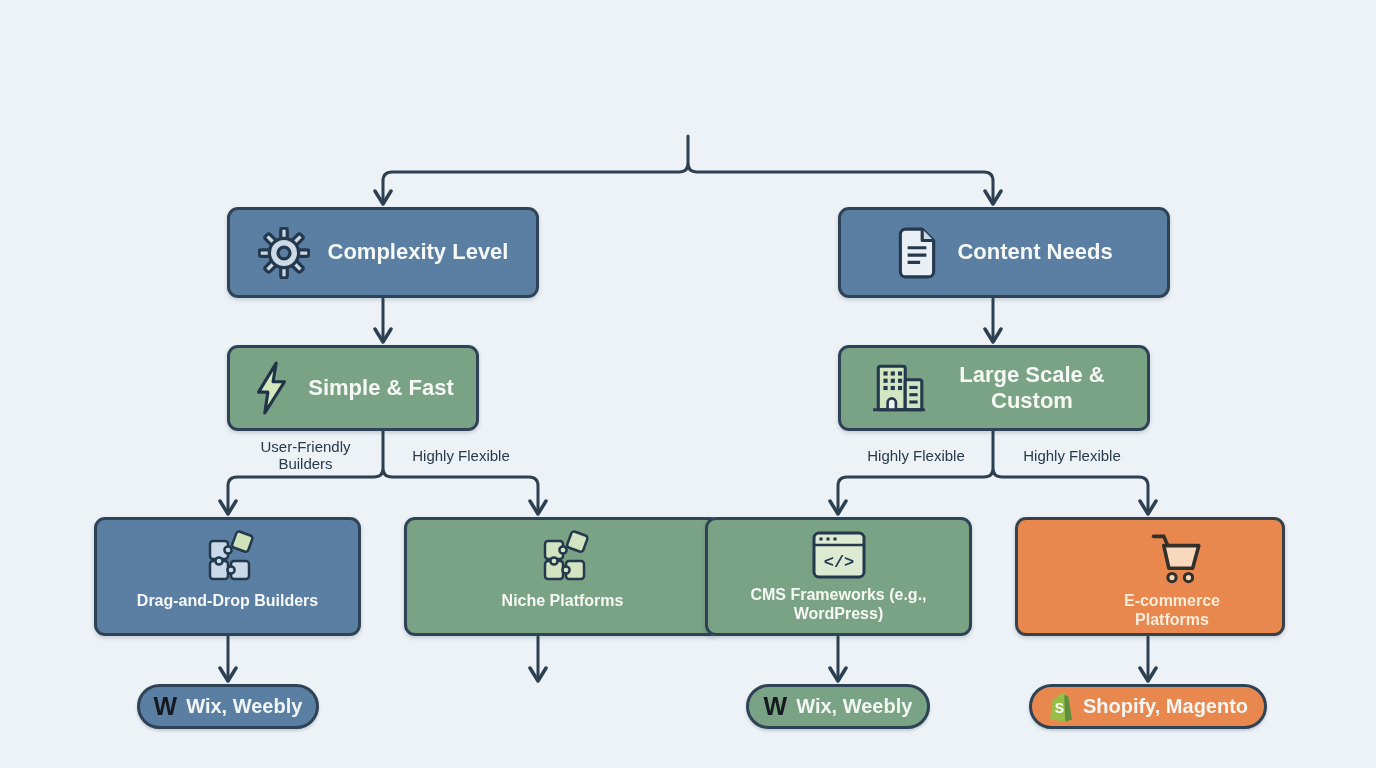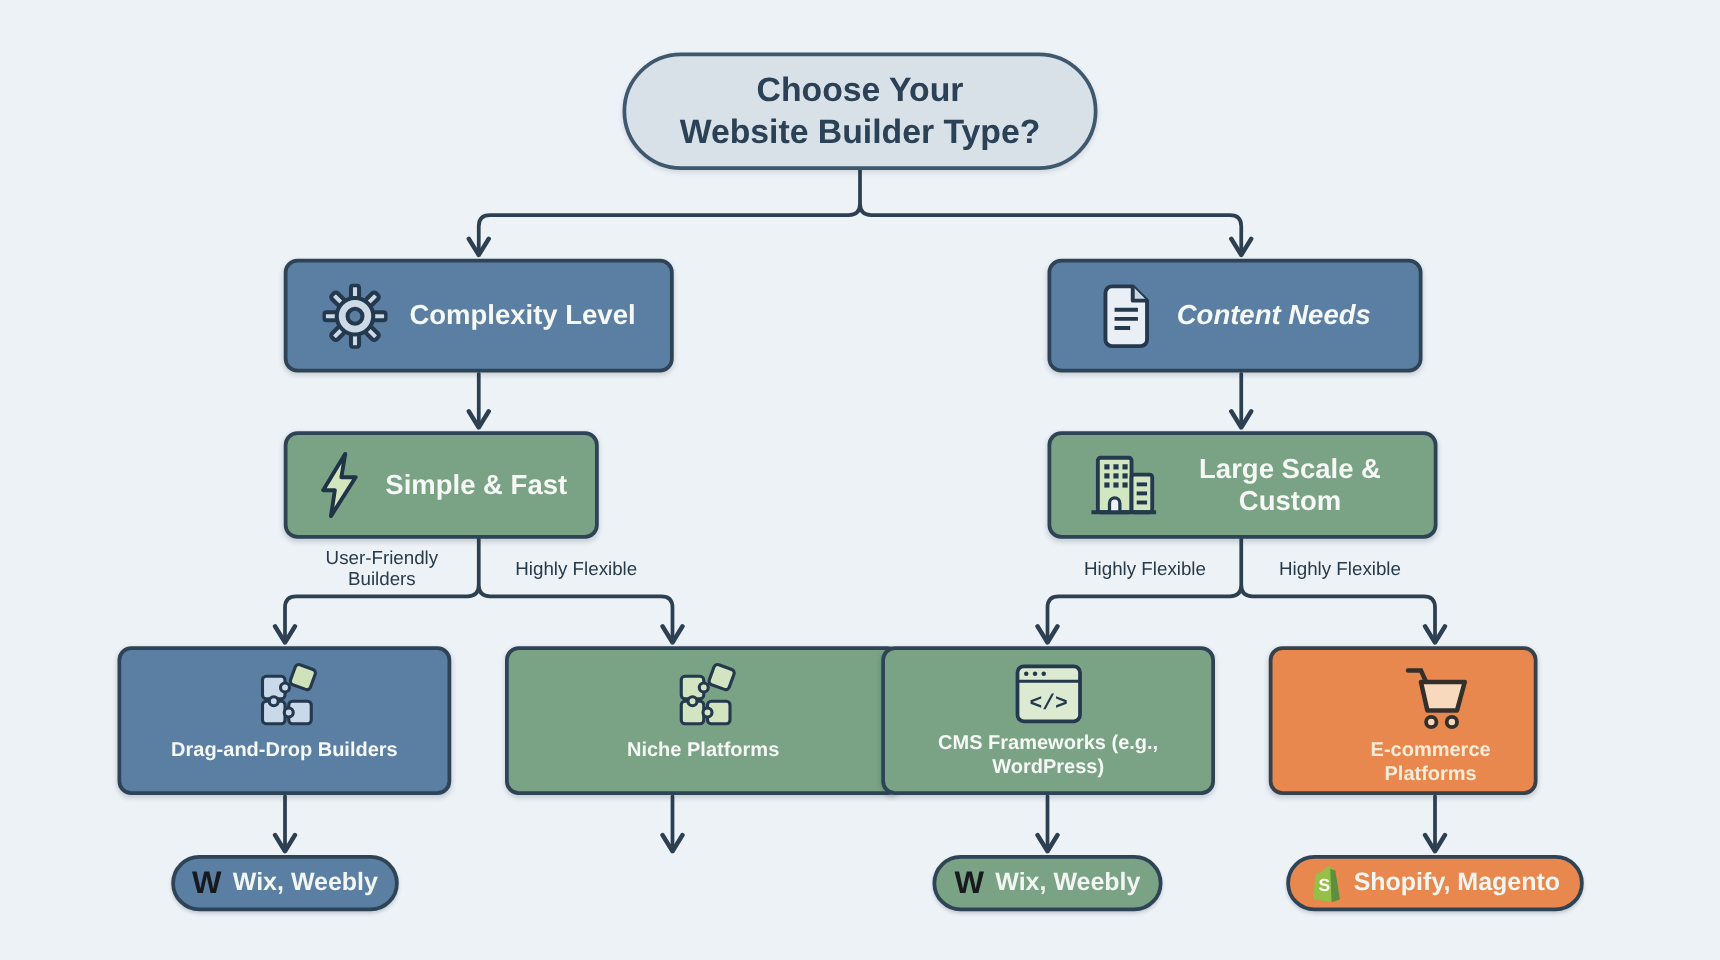--- a/index.html
+++ b/index.html
@@ -70,44 +70,40 @@
       M220 501 L228 514 L236 501
       M530 501 L538 514 L546 501
       M830 501 L838 514 L846 501
       M1140 501 L1148 514 L1156 501
       M220 668 L228 681 L236 668
       M530 668 L538 681 L546 668
       M830 668 L838 681 L846 668
       M1140 668 L1148 681 L1156 668"></path>
   </svg>
 
-  <div class="title-pill">
-    <span>Choose Your</span>
-    <span>Website Builder Type?</span>
-  </div>
 
   <div class="node blue row23" style="left:227px;top:207px;width:312px;height:91px;">
     <svg width="52" height="52" viewBox="0 0 48 48">
       <g fill="#cdd9e6" stroke="#24394d" stroke-width="3" stroke-linejoin="round">
         <rect x="21" y="1" width="6" height="10" rx="2"></rect>
         <rect x="21" y="1" width="6" height="10" rx="2" transform="rotate(45 24 24)"></rect>
         <rect x="21" y="1" width="6" height="10" rx="2" transform="rotate(90 24 24)"></rect>
         <rect x="21" y="1" width="6" height="10" rx="2" transform="rotate(135 24 24)"></rect>
         <rect x="21" y="1" width="6" height="10" rx="2" transform="rotate(180 24 24)"></rect>
         <rect x="21" y="1" width="6" height="10" rx="2" transform="rotate(225 24 24)"></rect>
         <rect x="21" y="1" width="6" height="10" rx="2" transform="rotate(270 24 24)"></rect>
         <rect x="21" y="1" width="6" height="10" rx="2" transform="rotate(315 24 24)"></rect>
         <circle cx="24" cy="24" r="13.5"></circle>
         <circle cx="24" cy="24" r="5.5" fill="#5b7fa3"></circle>
       </g>
     </svg>
     <span class="node-label">Complexity Level</span>
   </div>
 
-  <div class="node blue row23" style="left:838px;top:207px;width:300px;height:91px;font-style:italic;">
+  <div class="node blue row23" style="left:838px;top:207px;width:332px;height:91px;">
     <svg width="44" height="52" viewBox="0 0 40 50">
       <path d="M4 7 a5 5 0 0 1 5-5 h16 l11 11 v30 a5 5 0 0 1 -5 5 H9 a5 5 0 0 1 -5-5 Z" fill="#e9eff5" stroke="#24394d" stroke-width="3" stroke-linejoin="round"></path>
       <path d="M25 2 v11 h11" fill="#c9d7e4" stroke="#24394d" stroke-width="3" stroke-linejoin="round"></path>
       <path d="M11 20 h18 M11 27 h18 M11 34 h12" stroke="#24394d" stroke-width="3"></path>
     </svg>
     <span class="node-label">Content Needs</span>
   </div>
 
   <div class="node green row23" style="left:227px;top:345px;width:252px;height:86px;">
     <svg width="38" height="54" viewBox="0 0 36 52">
@@ -180,21 +176,21 @@
       <rect x="3" y="3" width="50" height="44" rx="5" fill="#dcead2" stroke="#24394d" stroke-width="3"></rect>
       <line x1="3" y1="15" x2="53" y2="15" stroke="#24394d" stroke-width="2.5"></line>
       <circle cx="10" cy="9" r="1.8" fill="#24394d"></circle>
       <circle cx="17" cy="9" r="1.8" fill="#24394d"></circle>
       <circle cx="24" cy="9" r="1.8" fill="#24394d"></circle>
       <text x="28" y="37" text-anchor="middle" font-size="17" font-weight="bold" fill="#24394d" font-family="Liberation Mono, monospace">&lt;/&gt;</text>
     </svg>
     <span class="node-label lbl-wide">CMS Frameworks (e.g., WordPress)</span>
   </div>
 
-  <div class="node orange leafbox" style="left:1015px;top:517px;width:215px;height:119px;padding-left:44px;">
+  <div class="node orange leafbox" style="left:1015px;top:517px;width:270px;height:119px;padding-left:44px;">
     <svg width="66" height="56" viewBox="0 0 64 54">
       <path d="M14 6 H24 L28 15" stroke="#33302c" stroke-width="3.5" stroke-linecap="round" fill="none"></path>
       <path d="M24 15 H58 L52 37 H29 Z" fill="#f8d9bd" stroke="#33302c" stroke-width="3.5" stroke-linejoin="round"></path>
       <circle cx="32" cy="46" r="4" fill="#f8d9bd" stroke="#33302c" stroke-width="3"></circle>
       <circle cx="48" cy="46" r="4" fill="#f8d9bd" stroke="#33302c" stroke-width="3"></circle>
     </svg>
     <span class="node-label lbl-xnarrow cream">E-commerce Platforms</span>
   </div>
 
   <div class="pill blue" style="left:137px;width:182px;">

